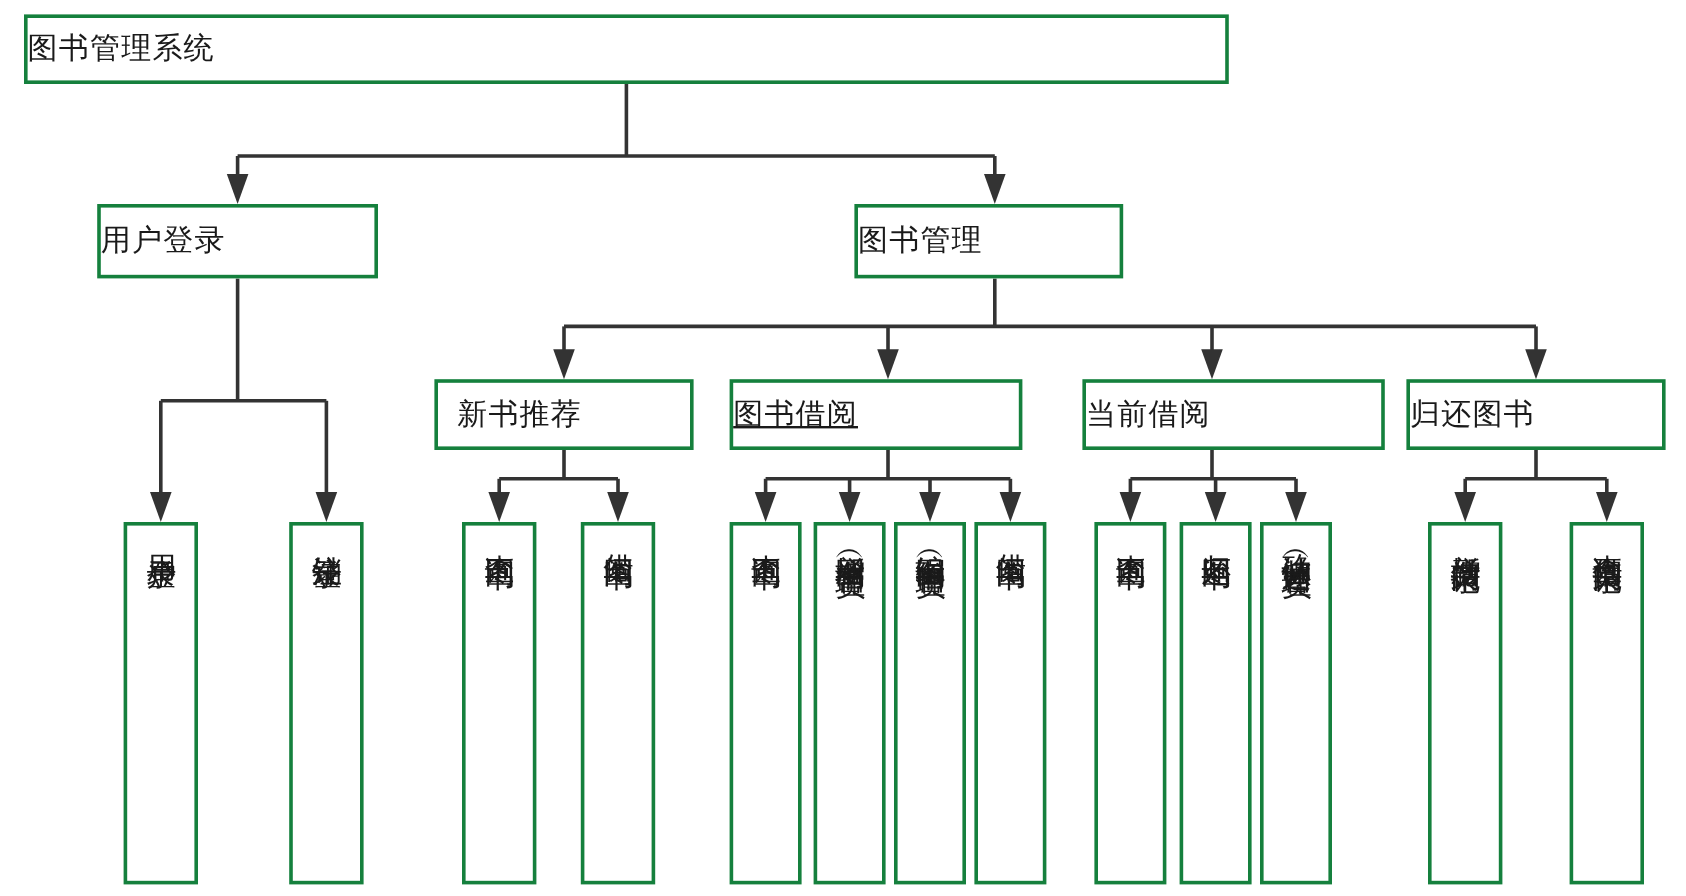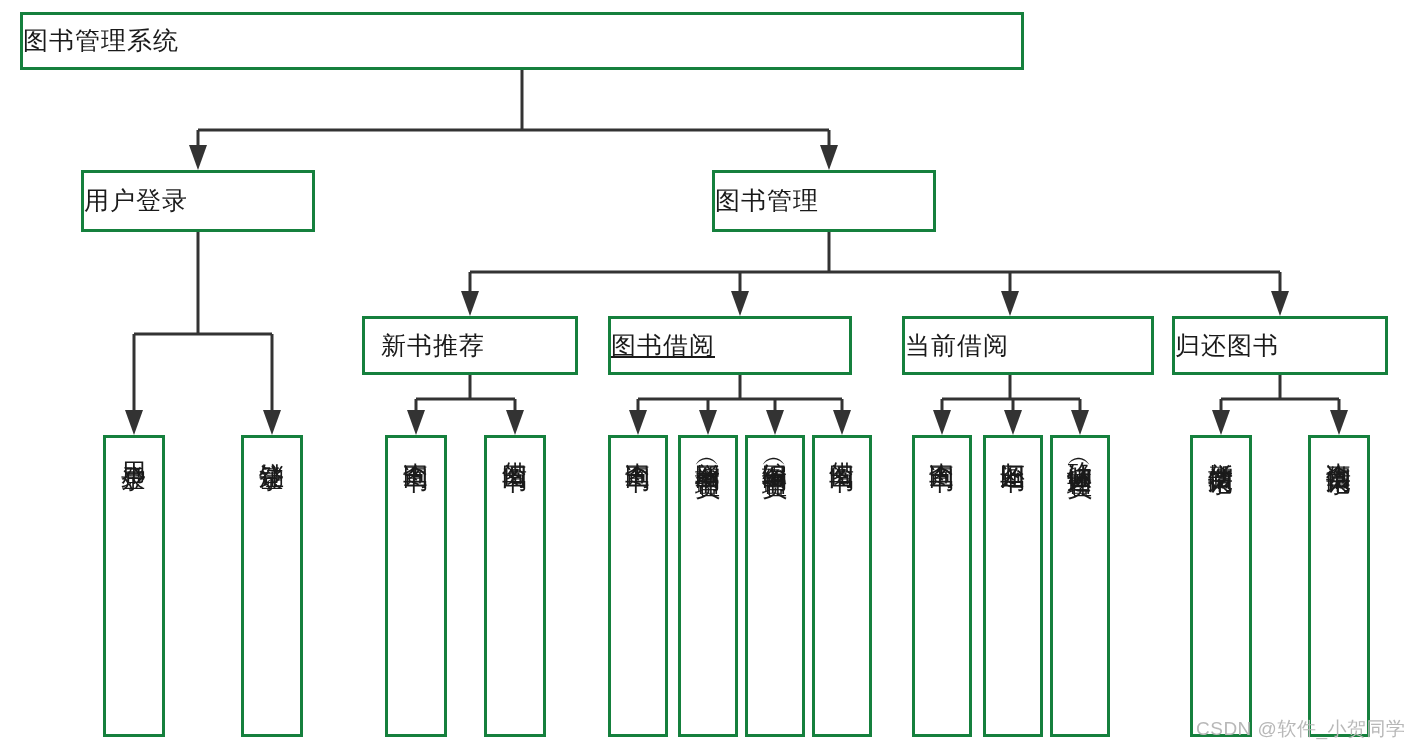--- a/index.html
+++ b/index.html
@@ -185,14 +185,13 @@
         <span class="label">确认归还（管理员）</span>
       </div>
       <div class="node vert" style="left: 1190px; top: 435px; width: 62px; height: 302px;">
         <span class="label">新增借阅记录</span>
       </div>
       <div class="node vert" style="left: 1308px; top: 435px; width: 62px; height: 302px;">
         <span class="label">查询借阅记录</span>
       </div>
     </div>
 
-  <div class="watermark" style="left: 1196px; top: 716px; color: rgb(184, 184, 184);">CSDN @软件_小贺同学</div>
 </div>
 
 </body></html>

